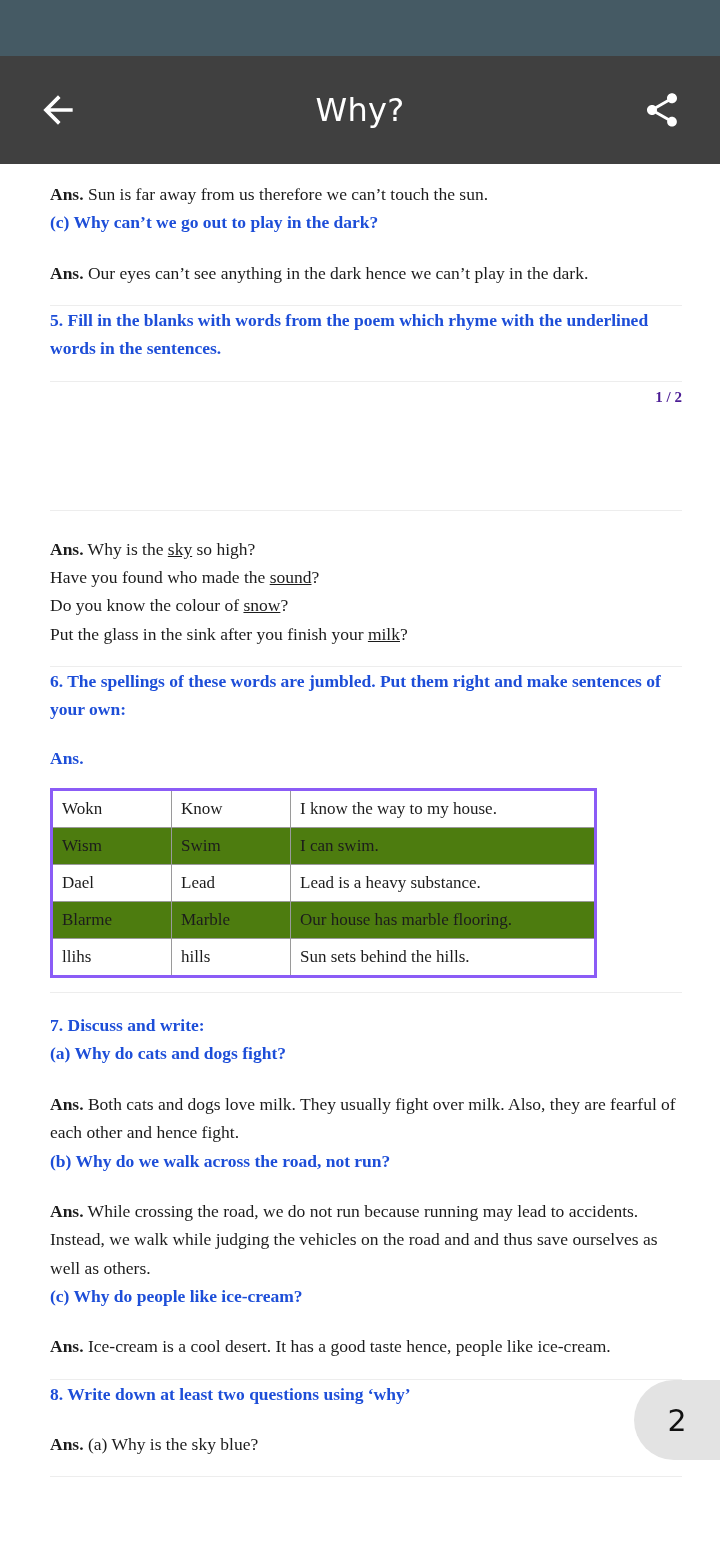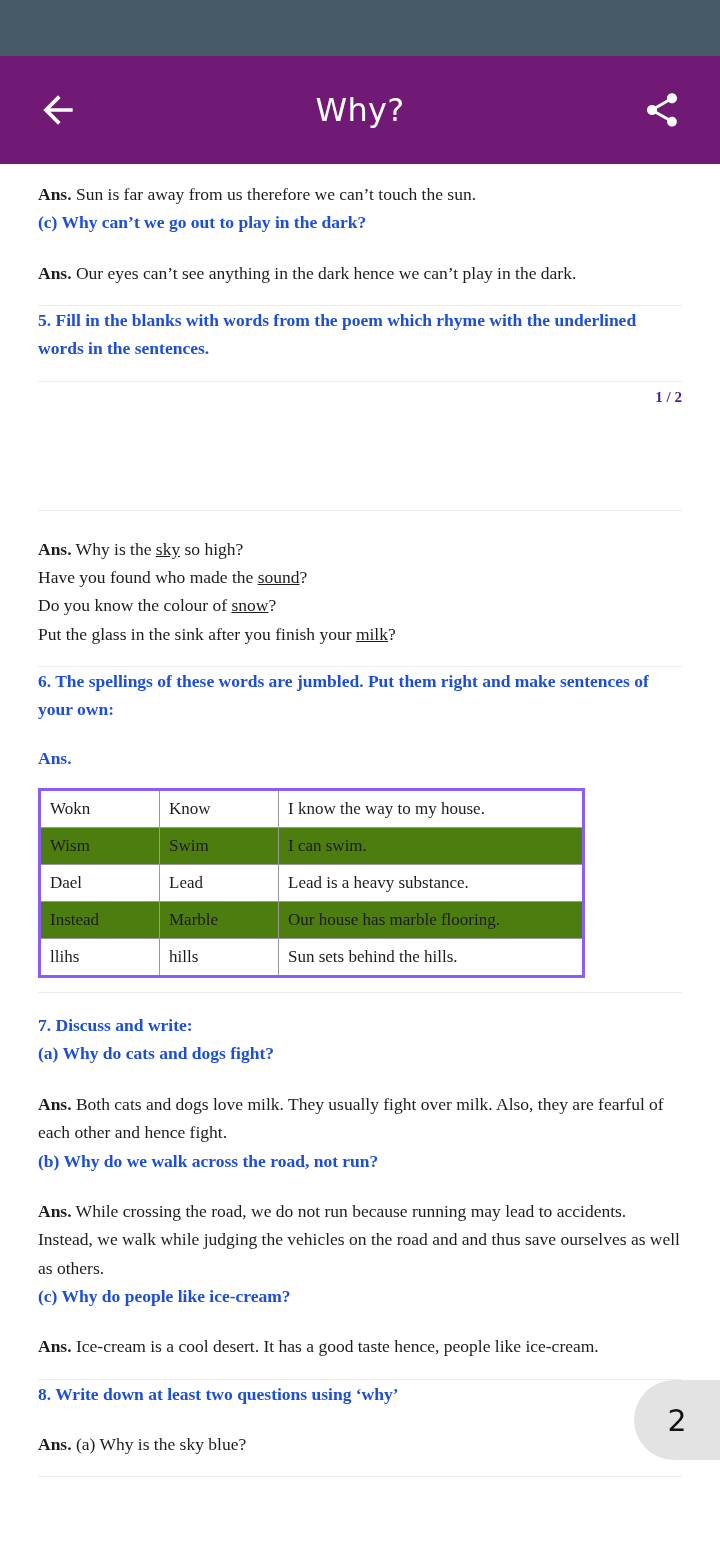--- a/index.html
+++ b/index.html
@@ -18,21 +18,21 @@
   
   .status-bar {
     height: 56px;
     background: #455a64;
     width: 100%;
   }
 
   
   .app-bar {
     height: 108px;
-    background: #701a75;
+    background: #404040;
     width: 100%;
     display: flex;
     align-items: center;
     position: relative;
   }
   .app-bar-btn {
     width: 72px;
     height: 72px;
     display: flex;
     align-items: center;
@@ -50,20 +50,21 @@
     font-size: 32px;
     font-weight: 400;
     letter-spacing: 0.3px;
     pointer-events: none;
   }
 
   
   .content {
     padding: 0;
     background: #ffffff;
+    margin-left: 12px;
   }
   .inner {
     margin: 0 38px 0 38px;
   }
 
   .para {
     font-size: 17.5px;
     line-height: 1.62;
     color: #1c1c1c;
     margin: 0;
@@ -221,21 +222,21 @@
           <td class="c0">Wism</td>
           <td class="c1">Swim</td>
           <td class="c2">I can swim.</td>
         </tr>
         <tr>
           <td class="c0">Dael</td>
           <td class="c1">Lead</td>
           <td class="c2">Lead is a heavy substance.</td>
         </tr>
         <tr class="alt">
-          <td class="c0">Instead</td>
+          <td class="c0">Blarme</td>
           <td class="c1">Marble</td>
           <td class="c2">Our house has marble flooring.</td>
         </tr>
         <tr>
           <td class="c0">llihs</td>
           <td class="c1">hills</td>
           <td class="c2">Sun sets behind the hills.</td>
         </tr>
       </tbody>
     </table>

